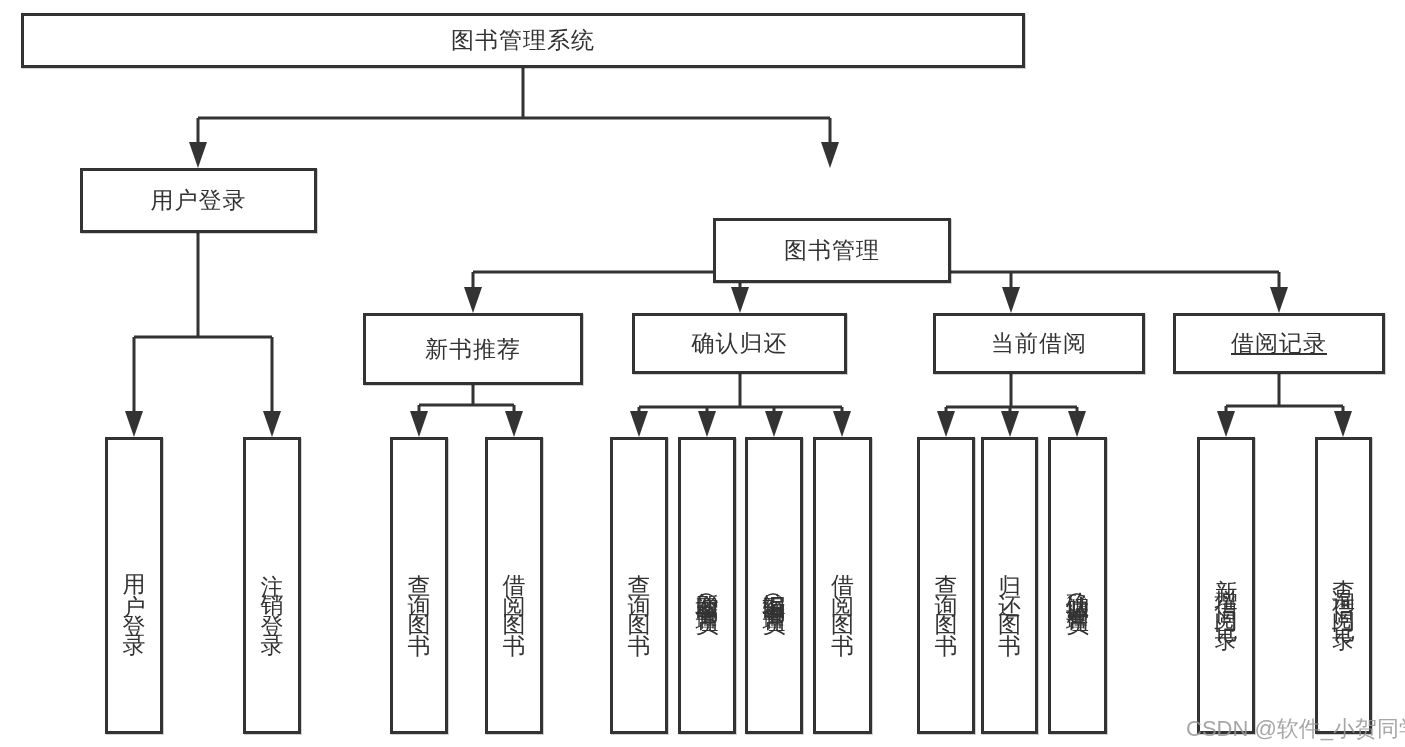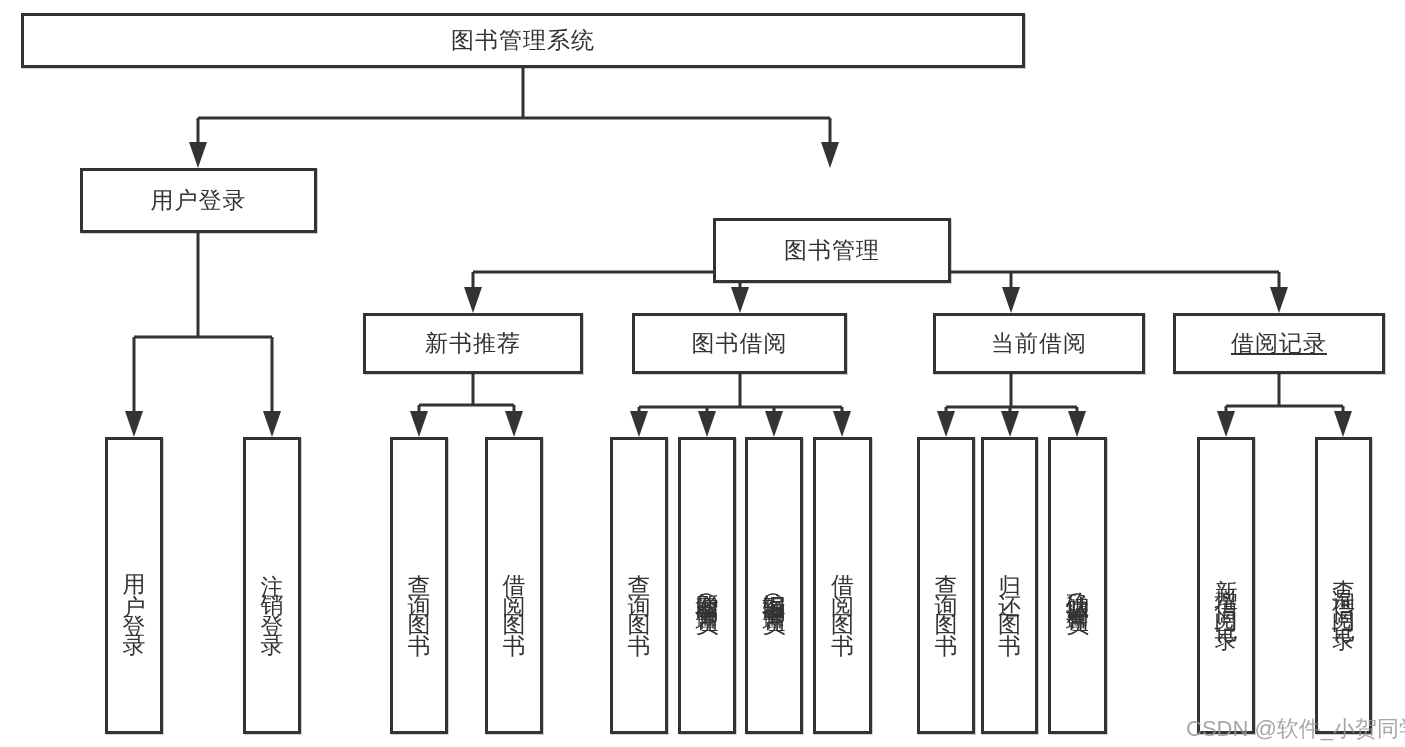--- a/index.html
+++ b/index.html
@@ -44,21 +44,21 @@
     line-height: 1;
   }
   .sp4 { letter-spacing: 20px; margin-bottom: -20px; }
   .sp6 { letter-spacing: 10px; margin-bottom: -10px; }
   .sp9 { letter-spacing: 3px;  margin-bottom: -3px; }
 
   
   #root-box        { left: 21px;   top: 13px;  width: 1004px; height: 55px; }
   #user-login-box  { left: 80px;   top: 168px; width: 237px;  height: 65px; }
   #book-mgmt-box   { left: 713px;  top: 172px; width: 238px;  height: 65px; margin-top: 46px; }
-  #rec-box         { left: 363px;  top: 313px; width: 220px;  height: 61px; }
+  #rec-box         { left: 363px;  top: 313px; width: 220px;  height: 72px; }
   #borrow-box      { left: 632px;  top: 313px; width: 215px;  height: 61px; }
   #current-box     { left: 905px;  top: 313px; width: 212px;  height: 61px; margin-left: 28px; }
   #records-box     { left: 1173px; top: 313px; width: 212px;  height: 61px; text-decoration: underline; }
 
   .leaf { top: 437px; height: 297px; }
   #leaf-login          { left: 105px;  width: 58px; }
   #leaf-logout         { left: 243px;  width: 58px; }
   #leaf-rec-query      { left: 390px;  width: 58px; }
   #leaf-rec-borrow     { left: 485px;  width: 58px; }
   #leaf-bor-query      { left: 610px;  width: 58px; }
@@ -158,21 +158,21 @@
     <span class="h-label">用户登录</span>
   </div>
   <div class="node" id="book-mgmt-box">
     <span class="h-label">图书管理</span>
   </div>
 
   <div class="node" id="rec-box">
     <span class="h-label">新书推荐</span>
   </div>
   <div class="node" id="borrow-box">
-    <span class="h-label">图书借阅</span>
+    <span class="h-label">确认归还</span>
   </div>
   <div class="node" id="current-box">
     <span class="h-label">当前借阅</span>
   </div>
   <div class="node" id="records-box">
     <span class="h-label">借阅记录</span>
   </div>
 
   <div class="node leaf" id="leaf-login">
     <span class="v-label sp4">用户登录</span>

